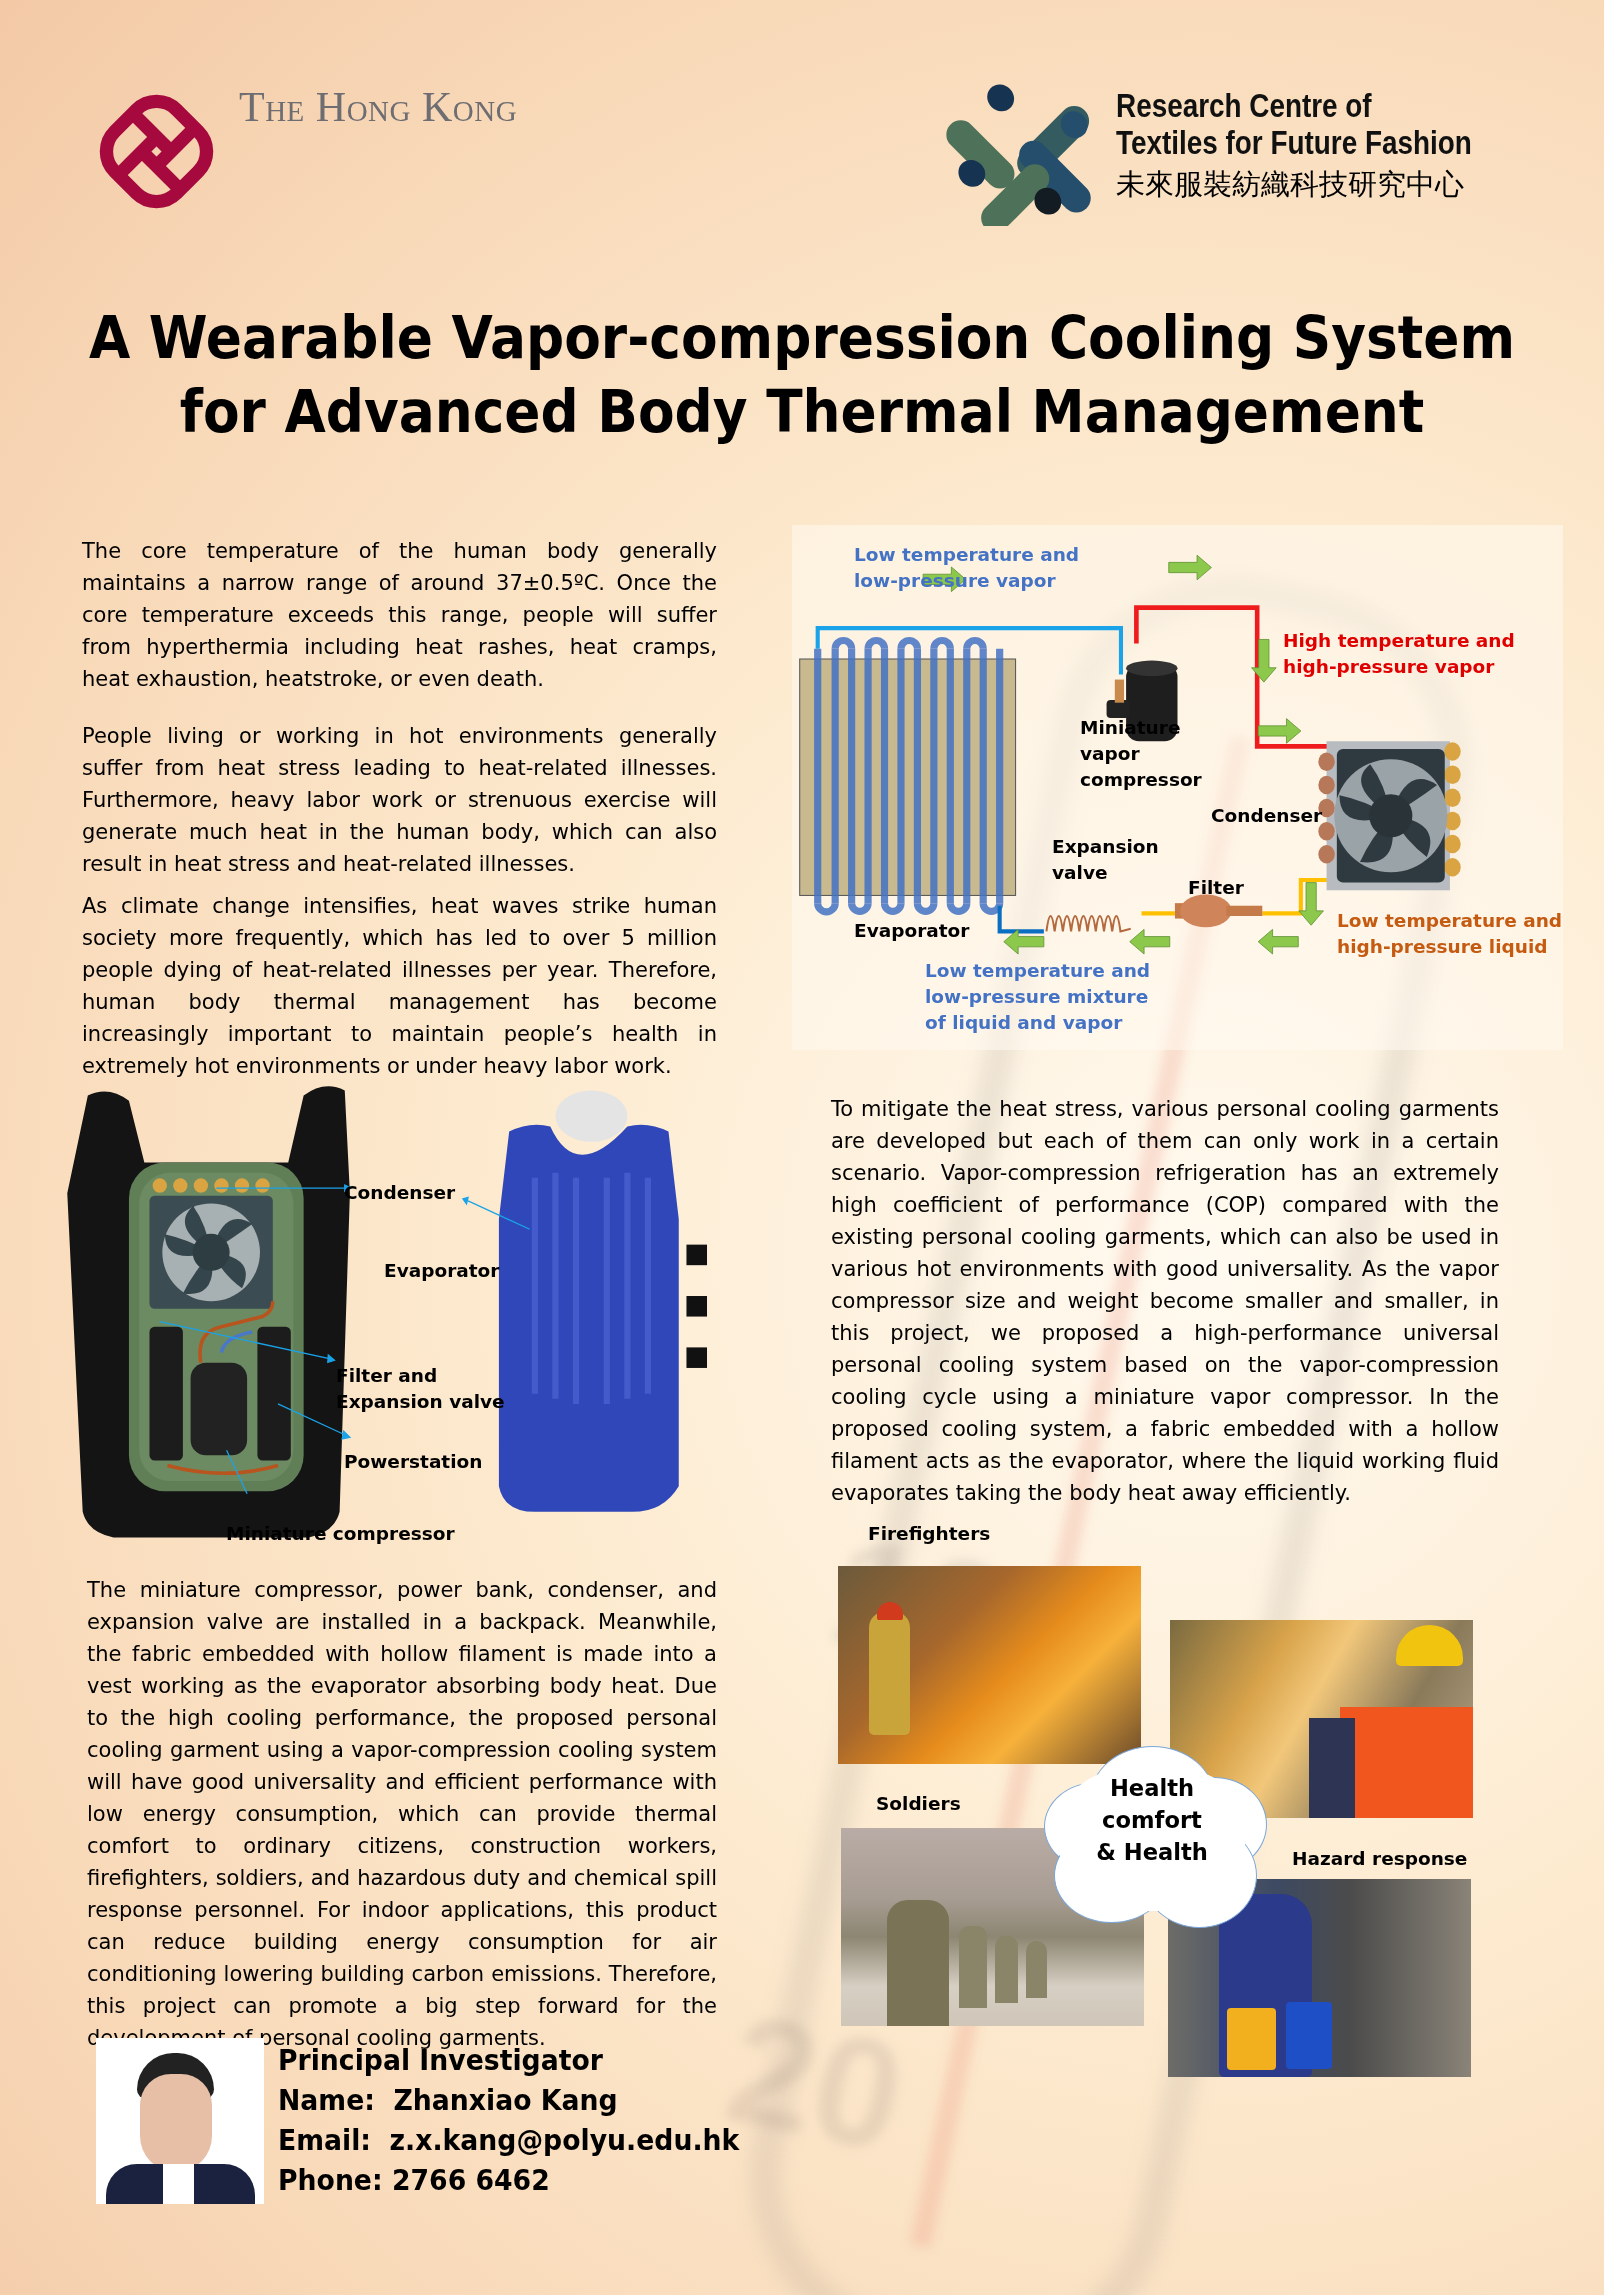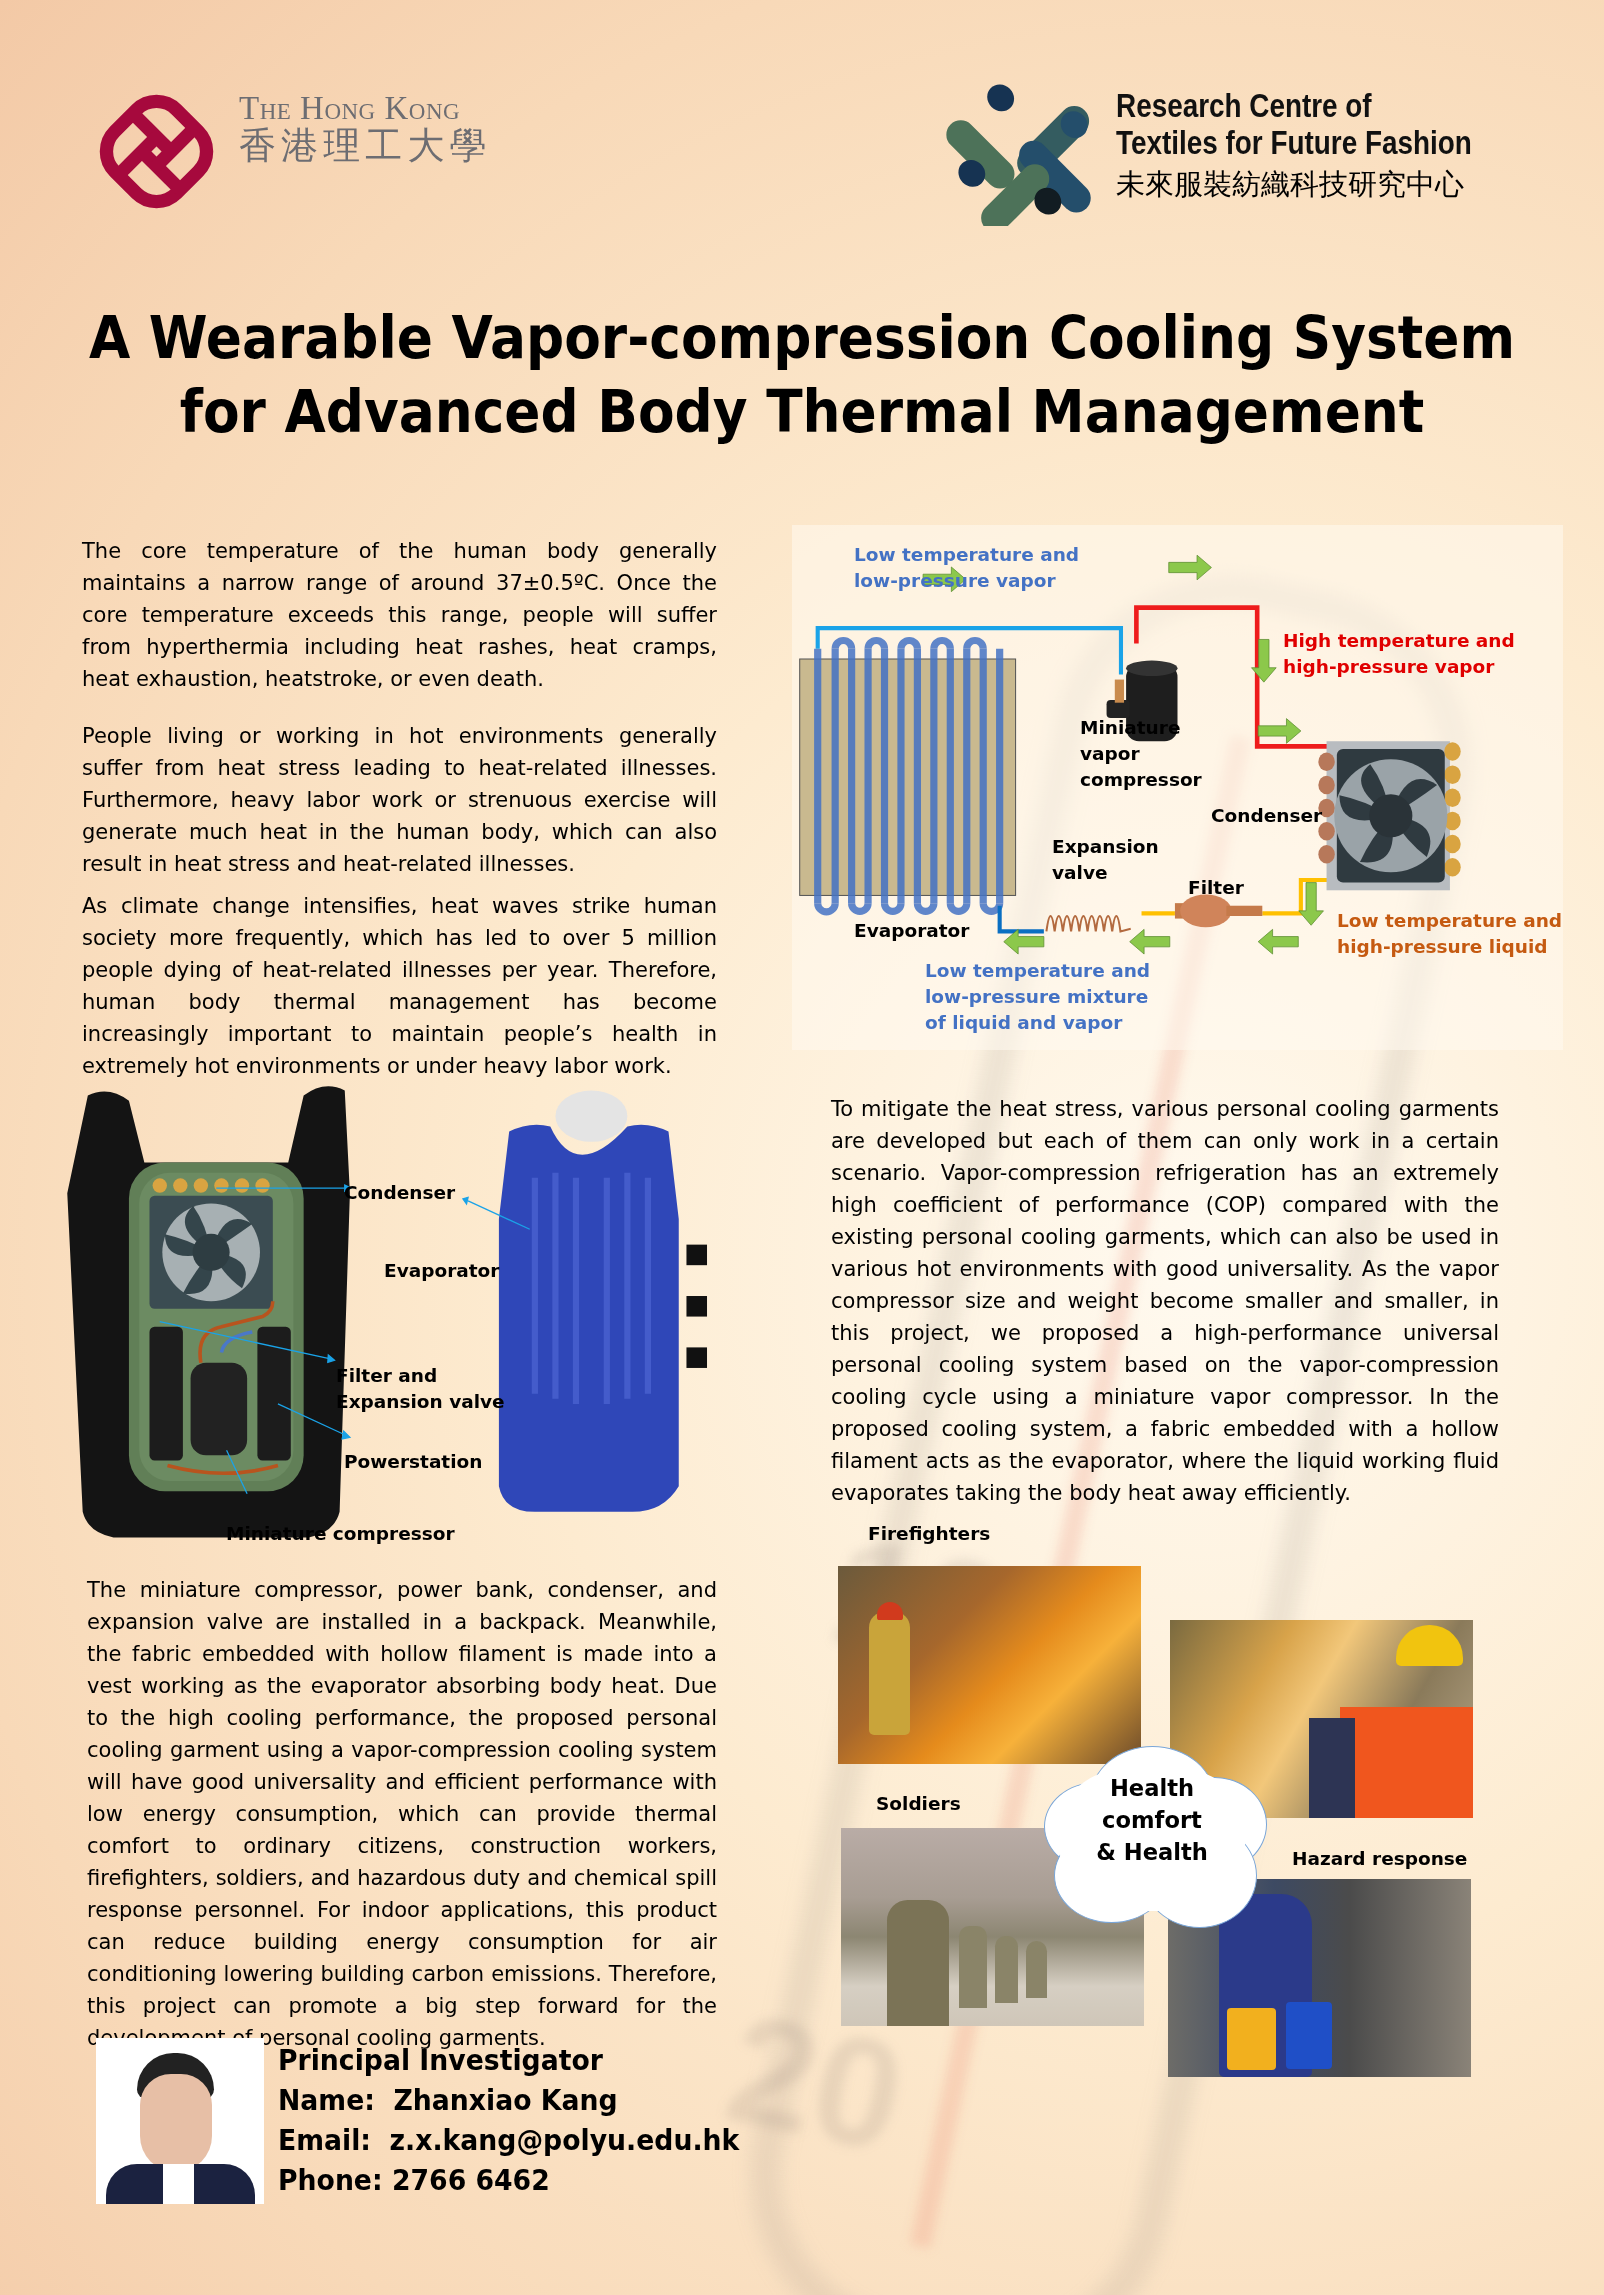--- a/index.html
+++ b/index.html
@@ -17,21 +17,21 @@
     transform:rotate(12deg); filter:blur(9.3px);
   }
   .thermo-line {
     position:absolute; left:1070px; top:720px; width:20.6px; height:1543px;
     background:rgba(230,120,100,0.20); transform:rotate(12deg); filter:blur(5.1px);
   }
   .big-num { position:absolute; font-size:154px; color:rgba(120,110,100,0.15); font-weight:bold; filter:blur(5.1px); }
 
   
   .polyu-text { font-family:"Liberation Serif", serif; color:#6d6d72; line-height:1; }
-  .polyu-l1 { font-size:33px; letter-spacing:0.5px;margin-top:6px; }
+  .polyu-l1 { font-size:42px; letter-spacing:0.5px; }
   .polyu-l2 { font-size:45px; letter-spacing:0.5px; }
   .polyu-l3 { font-size:37px; letter-spacing:5.1px; }
   .rc-text { font-family:"Liberation Sans", sans-serif; font-weight:bold; color:#111; transform:scaleX(0.82); transform-origin:left; line-height:1.1; }
 
   .title {
     position:absolute; left:0; width:1604px; top:301px; text-align:center;
     font-family:"DejaVu Sans", sans-serif; font-weight:bold; font-size:58px; line-height:74px;
     transform:scaleX(0.92); transform-origin:center;
   }
   .para {
@@ -63,21 +63,20 @@
       <rect x="-85" y="-85" width="170" height="170" rx="55"></rect>
       <line x1="-85" y1="-20" x2="20" y2="-20"></line>
       <line x1="-20" y1="85" x2="-20" y2="-20"></line>
       <line x1="85" y1="20" x2="-20" y2="20"></line>
       <line x1="20" y1="-85" x2="20" y2="20"></line>
     </g>
   </svg>
 </div>
 <div class="abs polyu-text" style="left:239px;top:86px;">
   <div class="polyu-l1" style="font-variant:small-caps;">The Hong Kong</div>
-  <div class="polyu-l3" style="margin-top:2.1px;">香港理工大學</div>
 </div>
 
 <div class="abs" style="left:946px;top:77px;width:149px;height:149px;">
   <svg width="149" height="149" viewBox="0 0 300 300">
     <ellipse cx="110" cy="42" rx="28" ry="26" fill="#163352" transform="rotate(45 110 42)"></ellipse>
     <rect x="115" y="55" width="60" height="180" rx="30" fill="#345c60" transform="rotate(45 145 145) translate(40,-60)"></rect>
     <rect x="40" y="70" width="58" height="170" rx="29" fill="#4d7259" transform="rotate(-45 70 155)"></rect>
     <ellipse cx="258" cy="96" rx="28" ry="26" fill="#244e6b" transform="rotate(45 258 96)"></ellipse>
     <rect x="190" y="110" width="58" height="180" rx="29" fill="#244e6b" transform="rotate(-45 220 200)"></rect>
     <ellipse cx="52" cy="194" rx="28" ry="26" fill="#163352" transform="rotate(45 52 194)"></ellipse>

